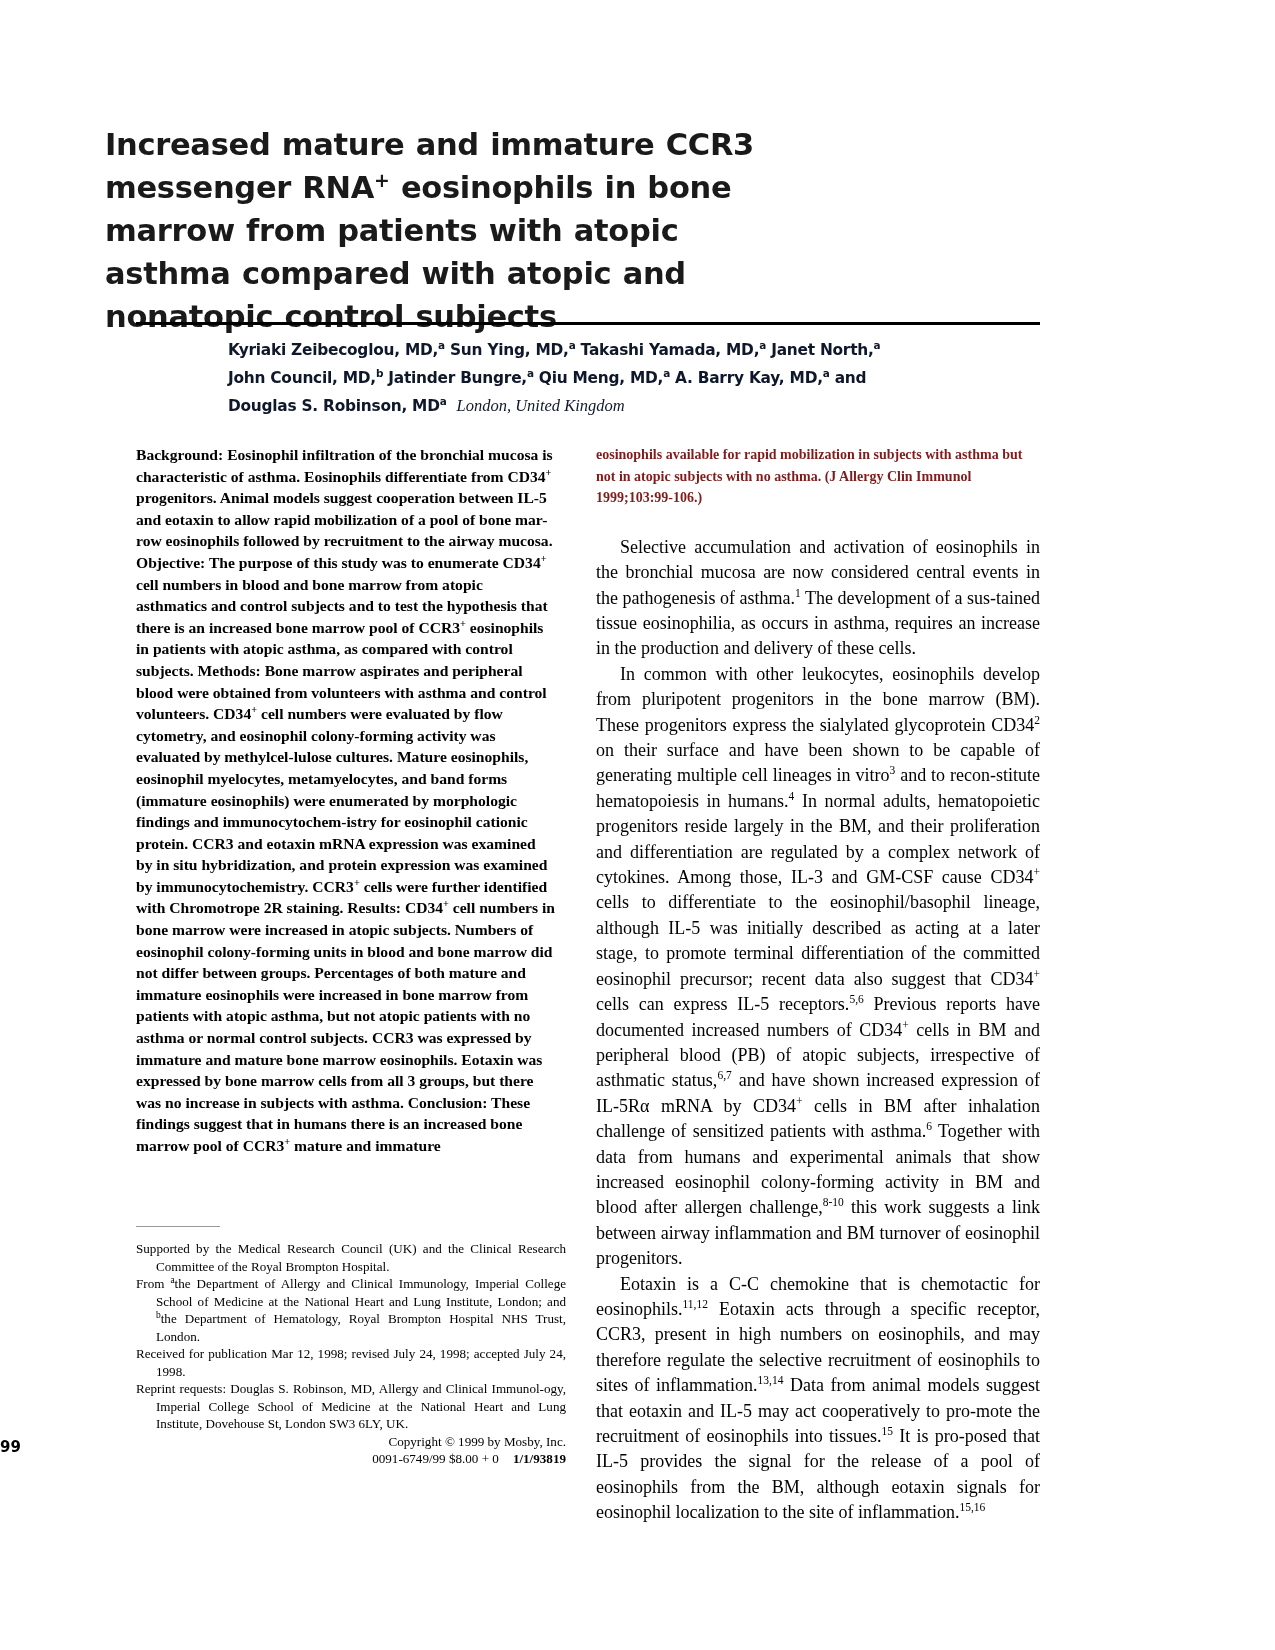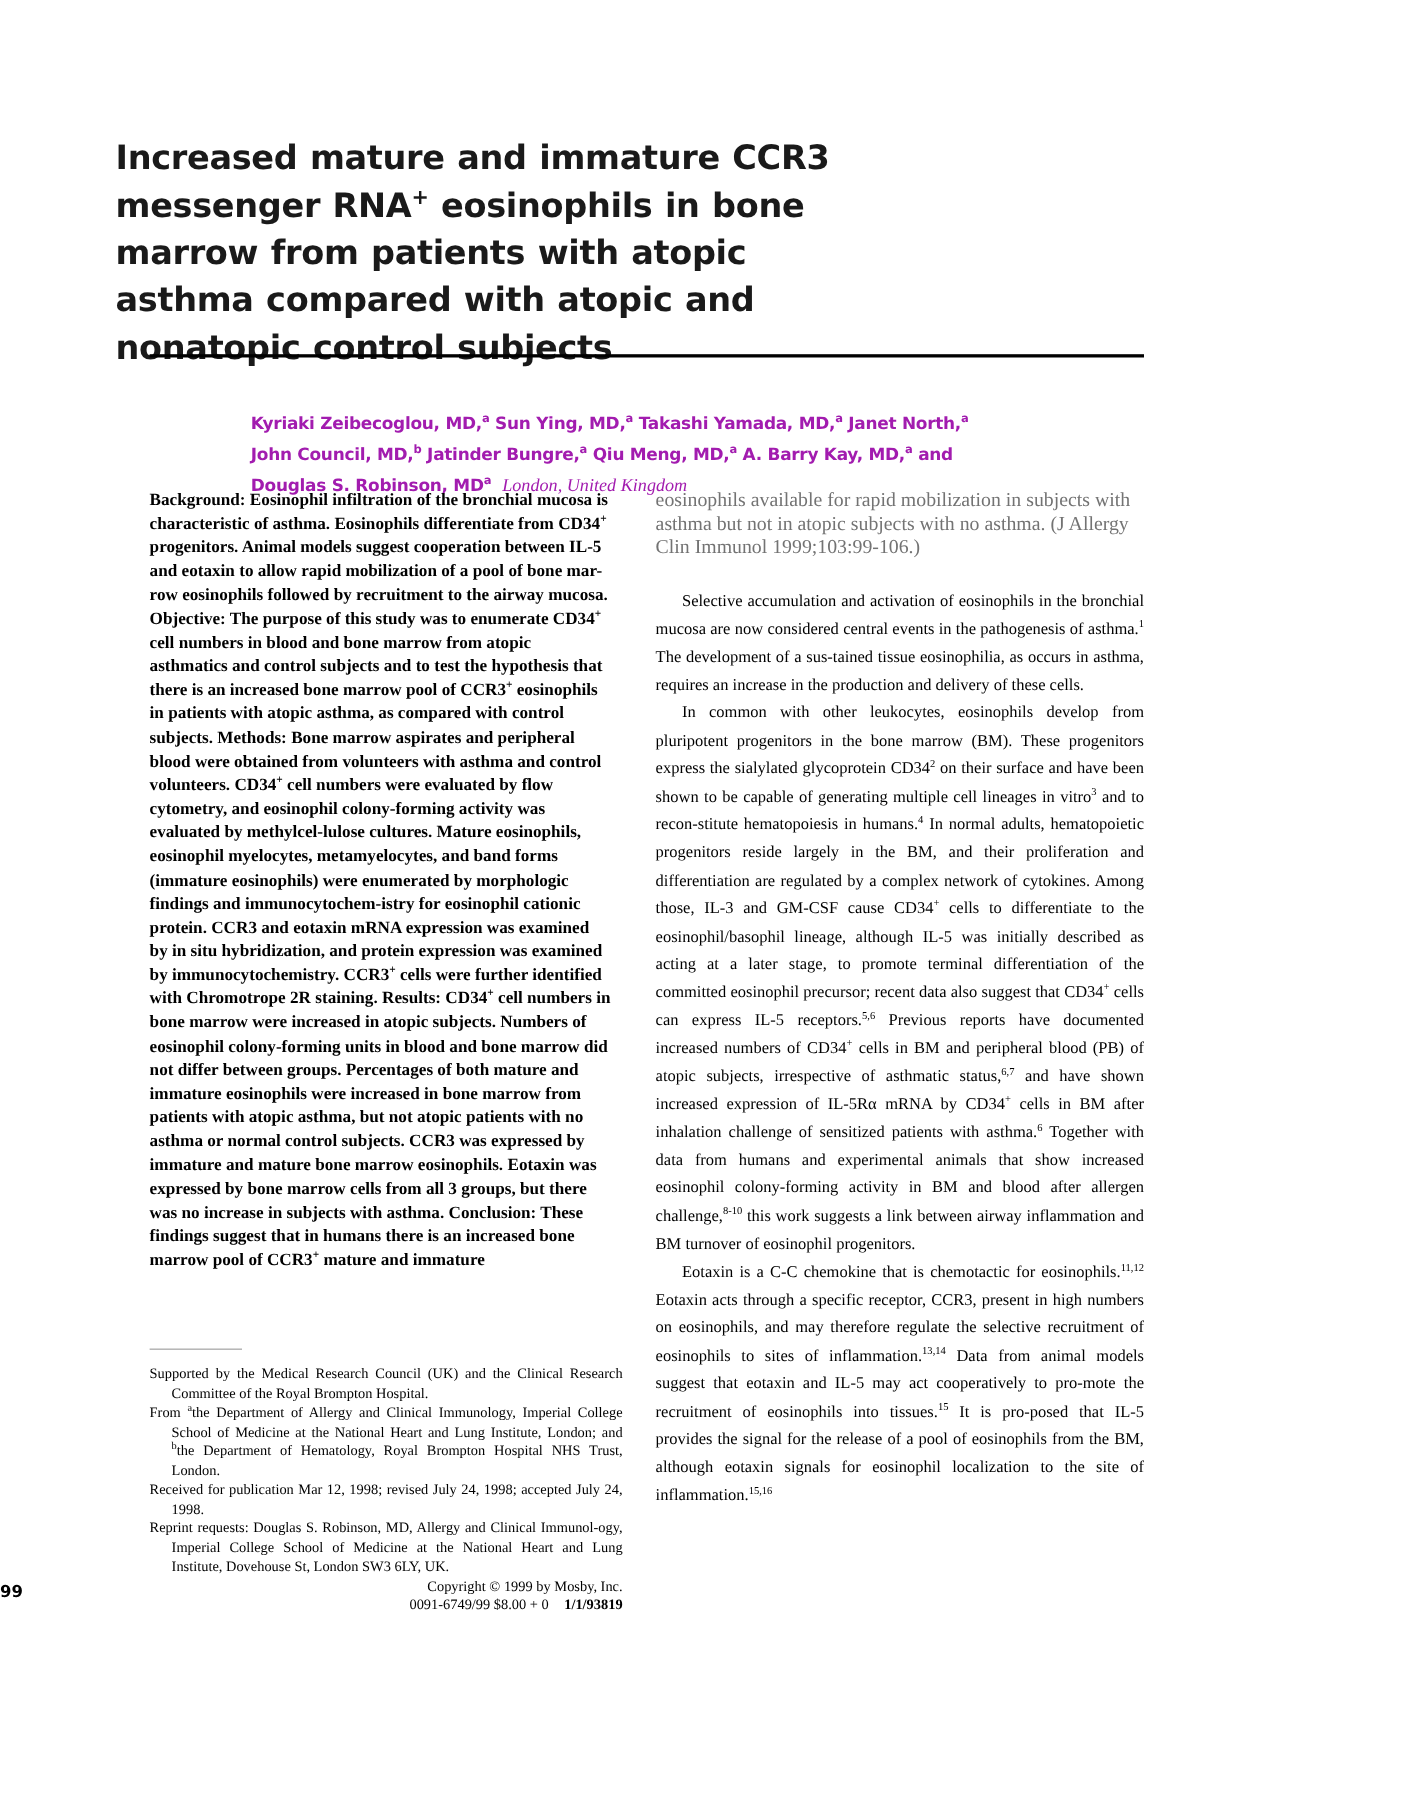--- a/index.html
+++ b/index.html
@@ -58,23 +58,22 @@
   
   .authors {
     position: absolute;
     left: 228px;
     top: 336px;
     width: 812px;
     font-family: "DejaVu Sans", "Liberation Sans", sans-serif;
     font-weight: bold;
     font-size: 15.4px;
     line-height: 28px;
-    color: #a21caf;
+    color: #0f172a;
     letter-spacing: -0.25px;
-    margin-top: 35px;
   }
   .authors sup {
     font-size: 0.68em;
     vertical-align: super;
     line-height: 0;
   }
   .authors .city {
     font-family: "Liberation Serif", serif;
     font-style: italic;
     font-weight: normal;
@@ -107,44 +106,44 @@
     color: #000;
   }
   .abstract p { margin: 0; }
   .abstract sup, .abstract-cont sup {
     font-size: 0.66em;
     vertical-align: super;
     line-height: 0;
   }
   .abstract-cont {
     font-family: "Liberation Serif", "DejaVu Serif", serif;
-    font-weight: normal;
-    font-size: 18px;
+    font-weight: bold;
+    font-size: 14px;
     line-height: 21.6px;
-    color: #737373;
+    color: #7f1d1d;
   }
   .abstract-cont p { margin: 0; }
 
   .keywords {
     margin-top: 19px;
     font-family: "Liberation Serif", "DejaVu Serif", serif;
     font-size: 15.2px;
     font-style: italic;
     line-height: 21px;
   }
   .keywords b {
     font-weight: bold;
     font-style: italic;
   }
 
   
   .body-text {
     margin-top: 26px;
     font-family: "Liberation Serif", "DejaVu Serif", serif;
-    font-size: 15px;
+    font-size: 18px;
     line-height: 25.4px;
     text-align: justify;
     text-justify: inter-word;
     hyphens: manual;
   }
   .body-text p {
     margin: 0;
     text-indent: 24px;
   }
   .body-text sup {

